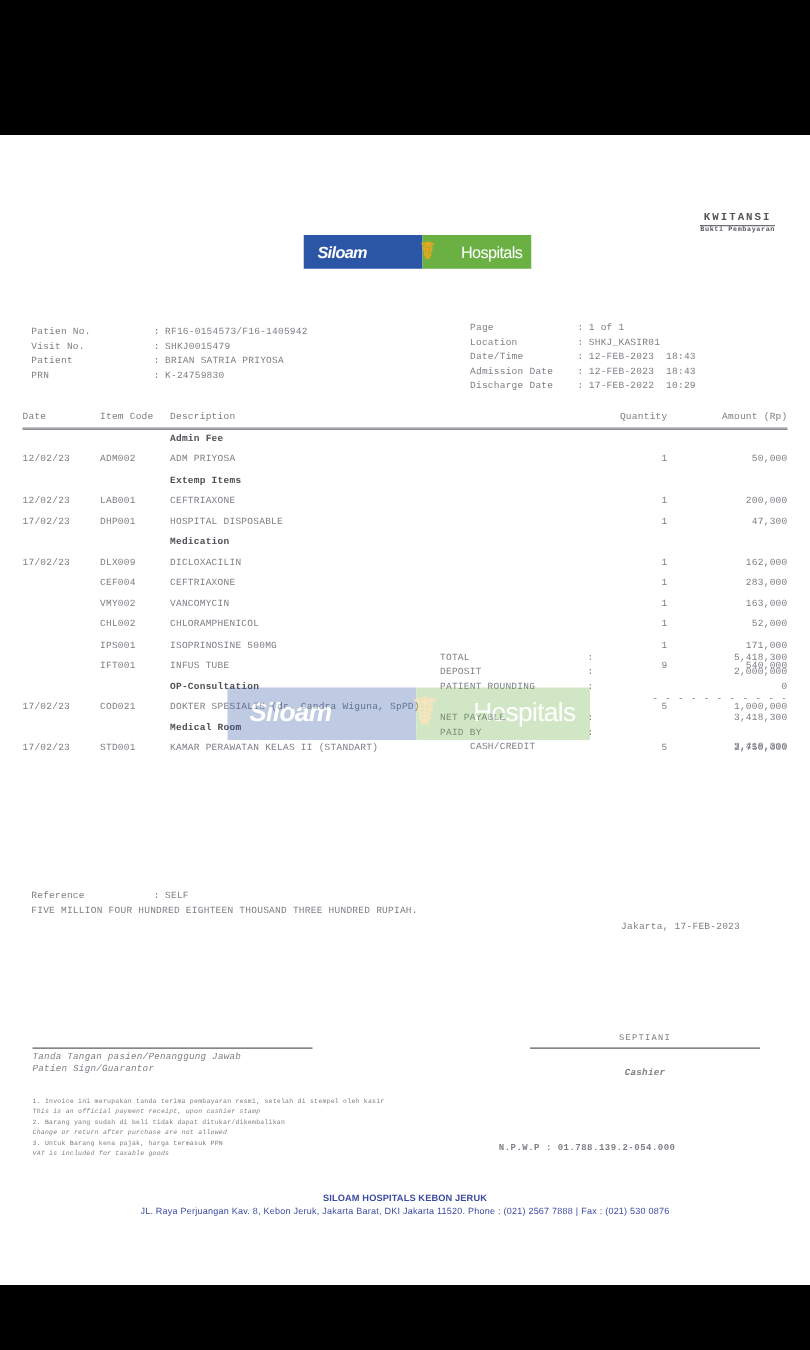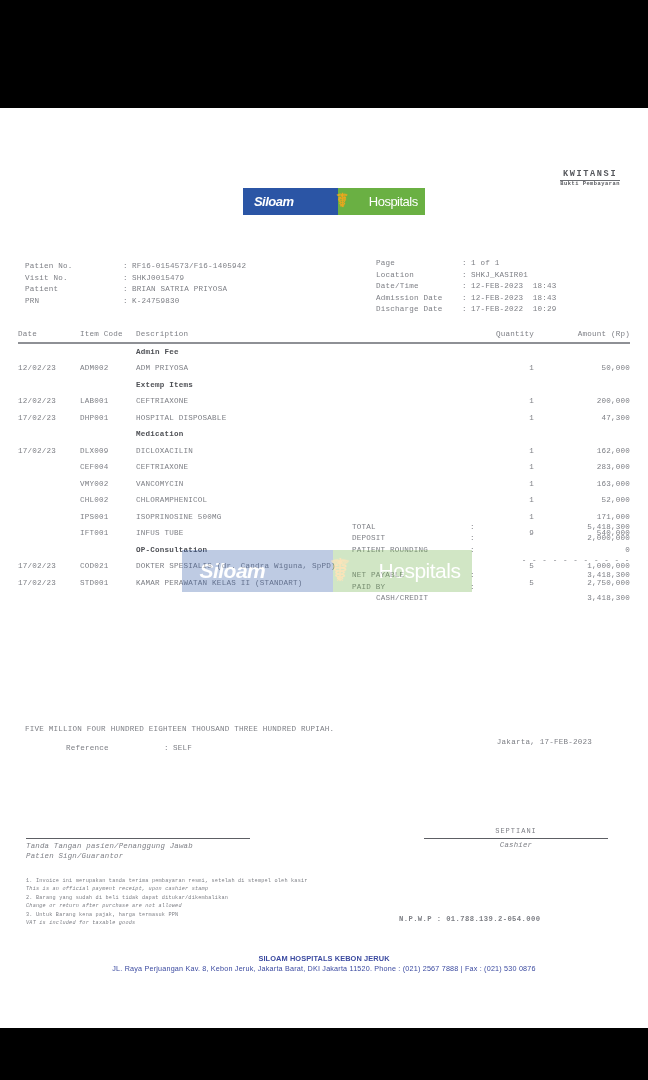--- a/index.html
+++ b/index.html
@@ -124,30 +124,30 @@
 
   
   .totals { position: absolute; left: 352px; top: 414px; width: 278px; }
   .trow { display: flex; line-height: 11.4px; white-space: pre; }
   .tlabel { width: 118px; }
   .tcolon { width: 24px; }
   .tamt { flex: 1; text-align: right; }
   .tdash { text-align: right; letter-spacing: 0.6px; line-height: 9px; }
   .tgap { height: 5px; }
 
-  .reference { position: absolute; left: 25px; top: 637px; display: flex; white-space: pre; margin-left: 41px; }
+  .reference { position: absolute; left: 25px; top: 606px; display: flex; white-space: pre; }
   .words { position: absolute; left: 25px; top: 618px; white-space: pre; }
   .jakarta { position: absolute; right: 56px; top: 631px; white-space: pre; }
 
   
   .sig-left { position: absolute; left: 26px; top: 730px; width: 224px; }
   .sig-right { position: absolute; left: 424px; top: 720px; width: 184px; text-align: center; }
   .sig-line { border-top: 1.6px solid #5d5f64; }
   .sig-name { font-size: 7px; letter-spacing: 1px; margin-bottom: 3px; }
-  .sig-cap { font-size: 7.4px; font-style: italic; font-weight: normal; margin-top: 3px; }
+  .sig-cap { font-size: 7.4px; font-style: italic; font-weight: bold; margin-top: 17px; }
   .sig-t1 { font-size: 7.4px; margin-top: 4px; font-style: italic; }
   .sig-t2 { font-size: 7.4px; font-style: italic; margin-top: 2px; }
 
   
   .terms { position: absolute; left: 26px; top: 769px; font-size: 5.2px; line-height: 8.4px; }
   .terms .en { font-style: italic; }
   .npwp { position: absolute; left: 399px; top: 808px; font-size: 7.2px; font-weight: bold; letter-spacing: 0.4px; }
 
   
   .footer {
@@ -322,20 +322,21 @@
 
       <div class="grp">OP-Consultation</div>
       <div class="row">
         <span class="c-date">17/02/23</span>
         <span class="c-code">COD021</span>
         <span class="c-desc">DOKTER SPESIALIS (dr. Candra Wiguna, SpPD)</span>
         <span class="c-qty">5</span>
         <span class="c-amt">1,000,000</span>
       </div>
 
+      <div class="grp">Medical Room</div>
       <div class="row">
         <span class="c-date">17/02/23</span>
         <span class="c-code">STD001</span>
         <span class="c-desc">KAMAR PERAWATAN KELAS II (STANDART)</span>
         <span class="c-qty">5</span>
         <span class="c-amt">2,750,000</span>
       </div>
     </div>
 
     <div class="totals">

